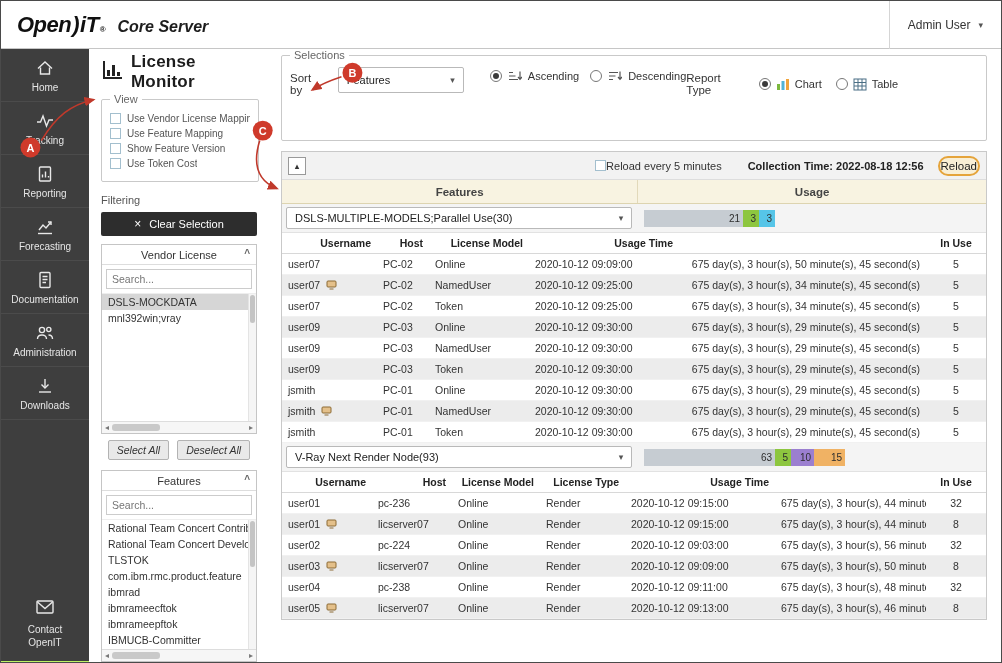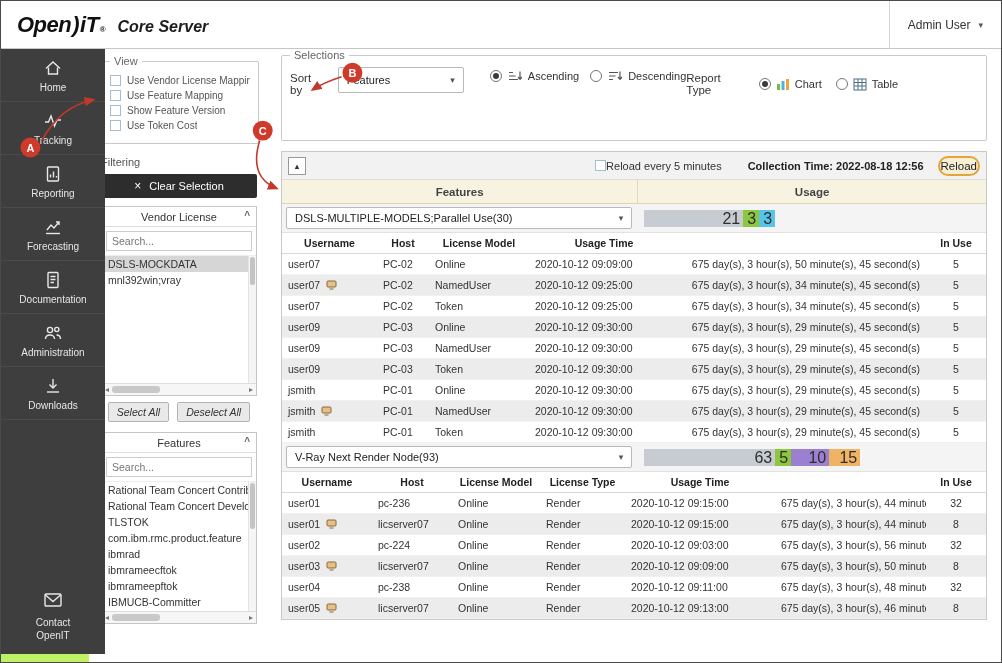--- a/index.html
+++ b/index.html
@@ -14,21 +14,21 @@
   .logo { display:flex; align-items:baseline; }
   .logo-open,.logo-paren,.logo-it { font-size:22px; font-weight:800; font-style:italic; color:#101010; letter-spacing:-0.5px; }
   .logo-paren { margin:0 1px; }
   .logo-reg { font-size:8px; font-weight:700; color:#101010; margin-left:1px; }
   .logo-product { font-size:16px; font-weight:700; font-style:italic; color:#1d1d1d; margin-left:12px; }
   .user-menu { height:48px; display:flex; align-items:center; gap:8px; padding:0 18px;
                border-left:1px solid #d5d5d5; font-size:12px; color:#333; cursor:pointer; }
   .caret { font-size:9px; color:#555; }
 
   
-  .sidebar { position:absolute; top:48px; left:0; width:104px; bottom:8px; background:#3e3e3e;
+  .sidebar { position:absolute; top:48px; left:0; width:88px; bottom:1px; background:#3e3e3e;
              display:flex; flex-direction:column; z-index:4; }
   .side-item { display:flex; flex-direction:column; align-items:center; gap:4px;
                padding:9px 2px 8px; border-bottom:1px solid #4b4b4b; cursor:pointer; }
   .side-icon svg { display:block; }
   .side-label { font-size:10px; color:#e6e6e6; }
   .side-footer { margin-top:auto; display:flex; flex-direction:column; align-items:center;
                  gap:9px; padding:10px 4px 12px; text-align:center; cursor:pointer; }
   .side-footer .side-label { line-height:1.25; width:60px; }
 
   
@@ -111,24 +111,24 @@
   .rh-features { flex:0 0 50.6%; border-right:1px solid #e2d9ba; }
   .rh-usage { flex:1; }
 
   .group-row { display:flex; align-items:center; background:#f4f4f4; border-bottom:1px solid #e2e2e2; padding:3px 4px; }
   .feature-select { flex:0 0 calc(50.6% - 6px); height:22px; background:#fff; border:1px solid #b9b9b9;
                     border-radius:2px; display:flex; align-items:center; justify-content:space-between;
                     padding:0 8px; font-size:11px; color:#222; cursor:pointer; }
   .fs-label { white-space:nowrap; overflow:hidden; }
   .usage-cell { flex:1; display:flex; align-items:center; padding-left:12px; min-width:0; }
   .usage-bar { display:inline-flex; height:17px; }
-  .seg { display:inline-block; font-size:16px; color:#2e2e2e; text-align:right; padding-right:3px; line-height:17px; }
+  .seg { display:inline-block; font-size:10px; color:#2e2e2e; text-align:right; padding-right:3px; line-height:17px; }
 
   .grp-table { width:100%; border-collapse:collapse; table-layout:fixed; }
-  .grp-table th { font-size:10.5px; font-weight:700; color:#222; text-align:center; padding:4px 6px;
+  .grp-table th { font-size:10.5px; font-weight:700; color:#222; text-align:right; padding:4px 6px;
                   background:#fff; border-bottom:1px solid #d8d8d8; white-space:nowrap; overflow:hidden; }
   .grp-table td { font-size:10.5px; color:#333; padding:4px 6px; white-space:nowrap; overflow:hidden; }
   .grp-table tbody tr:nth-child(even) { background:#ececec; }
   .grp-table tbody tr { border-bottom:1px solid #f1f1f1; }
   .grp-table .dur { text-align:right; }
   .grp-table .inuse { text-align:center; }
   .uicon { margin-left:6px; }
   .uicon svg { vertical-align:-1px; }
 
   
@@ -230,20 +230,31 @@
             <path d="M2.5 3 10 9.5 17.5 3"></path>
           </svg>
         </span>
         <span class="side-label">Contact OpenIT</span>
       </div>
   </aside>
 
   <main class="main">
 
     <div class="left-col">
+      <div class="page-title-row">
+        <span class="title-icon">
+          <svg width="22" height="20" viewBox="0 0 22 20">
+              <path d="M3 1v17h18" stroke="#222" stroke-width="2" fill="none"></path>
+              <rect x="6" y="10" width="3" height="6" fill="#222"></rect>
+              <rect x="11" y="5" width="3" height="11" fill="#222"></rect>
+              <rect x="16" y="12" width="3" height="4" fill="#222"></rect>
+            </svg>
+        </span>
+        <h1>License Monitor</h1>
+      </div>
 
       <fieldset class="box view-box">
         <legend>View</legend>
         <div id="view-options">
             <label class="opt-row">
               <span class="cb"></span>
               <span class="opt-label">Use Vendor License Mapping</span>
             </label>
             <label class="opt-row">
               <span class="cb"></span>
@@ -511,21 +522,21 @@
             </table>
             <div class="group-row">
               <div class="feature-select">
                 <span class="fs-label">V-Ray Next Render Node(93)</span>
                 <span class="caret">▾</span>
               </div>
               <div class="usage-cell">
                 <div class="usage-bar">
                   <span class="seg" style="width: 131px; background: rgb(198, 204, 210);">63</span>
                   <span class="seg" style="width: 16px; background: rgb(141, 198, 63);">5</span>
-                  <span class="seg" style="width: 38px; background: rgb(155, 127, 208); padding-left: 8px;">10</span>
+                  <span class="seg" style="width: 23px; background: rgb(155, 127, 208); padding-left: 8px;">10</span>
                   <span class="seg" style="width: 31px; background: rgb(240, 178, 100);">15</span>
                 </div>
               </div>
             </div>
             <table class="grp-table">
               <thead>
                 <tr>
                   <th style="width: 90px;">Username</th>
                   <th style="width: 80px;">Host</th>
                   <th style="width: 88px;">License Model</th>

